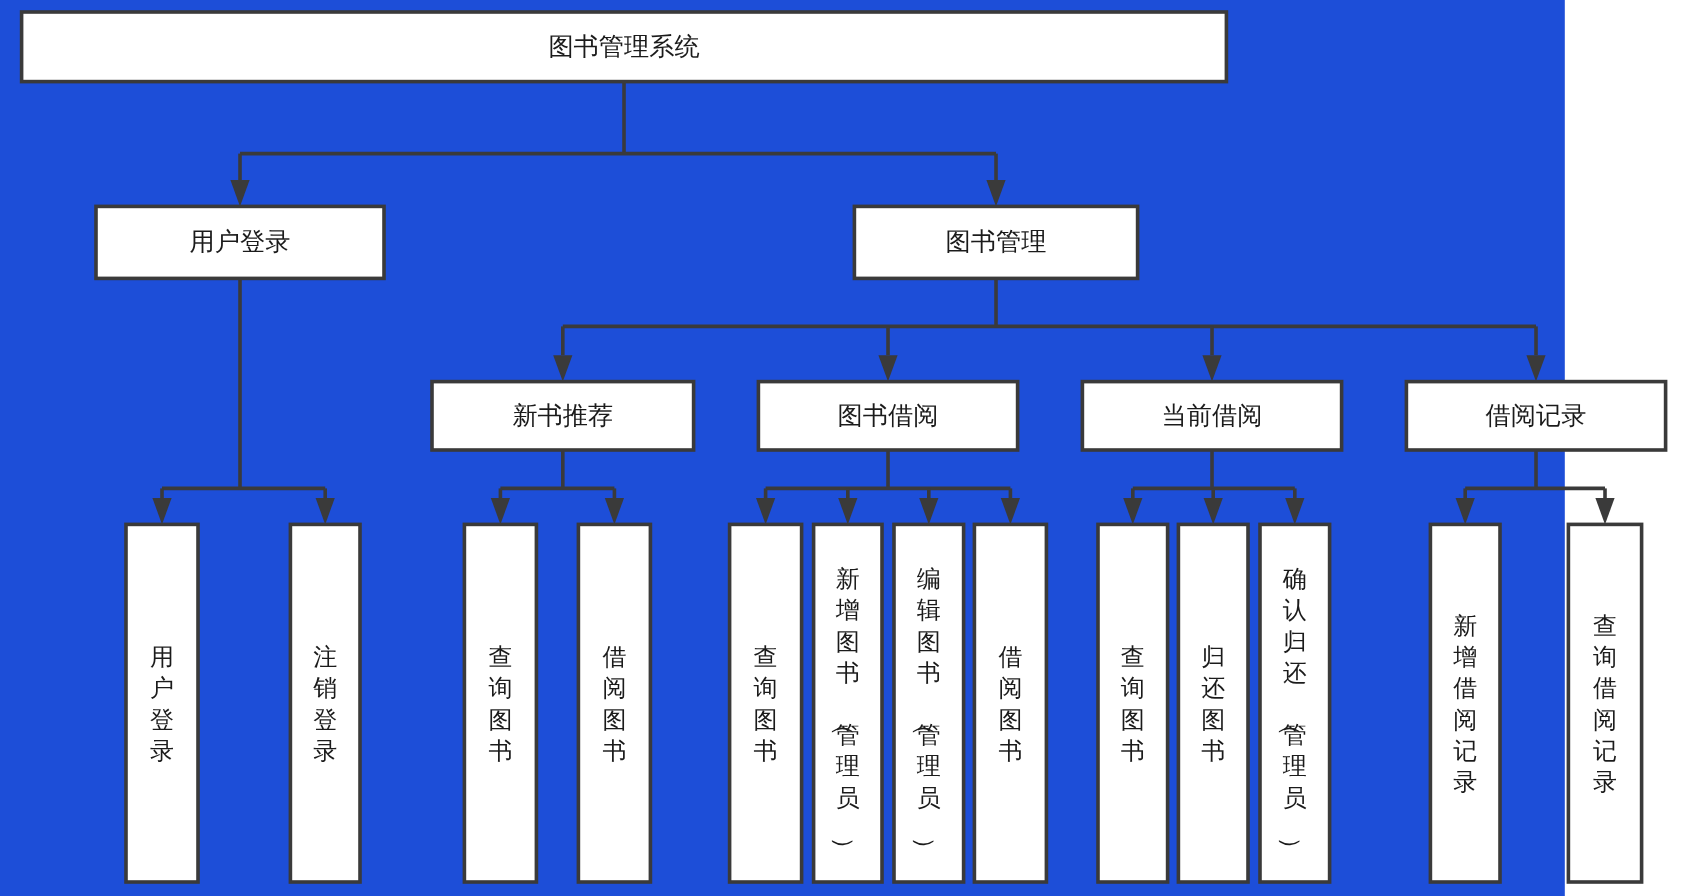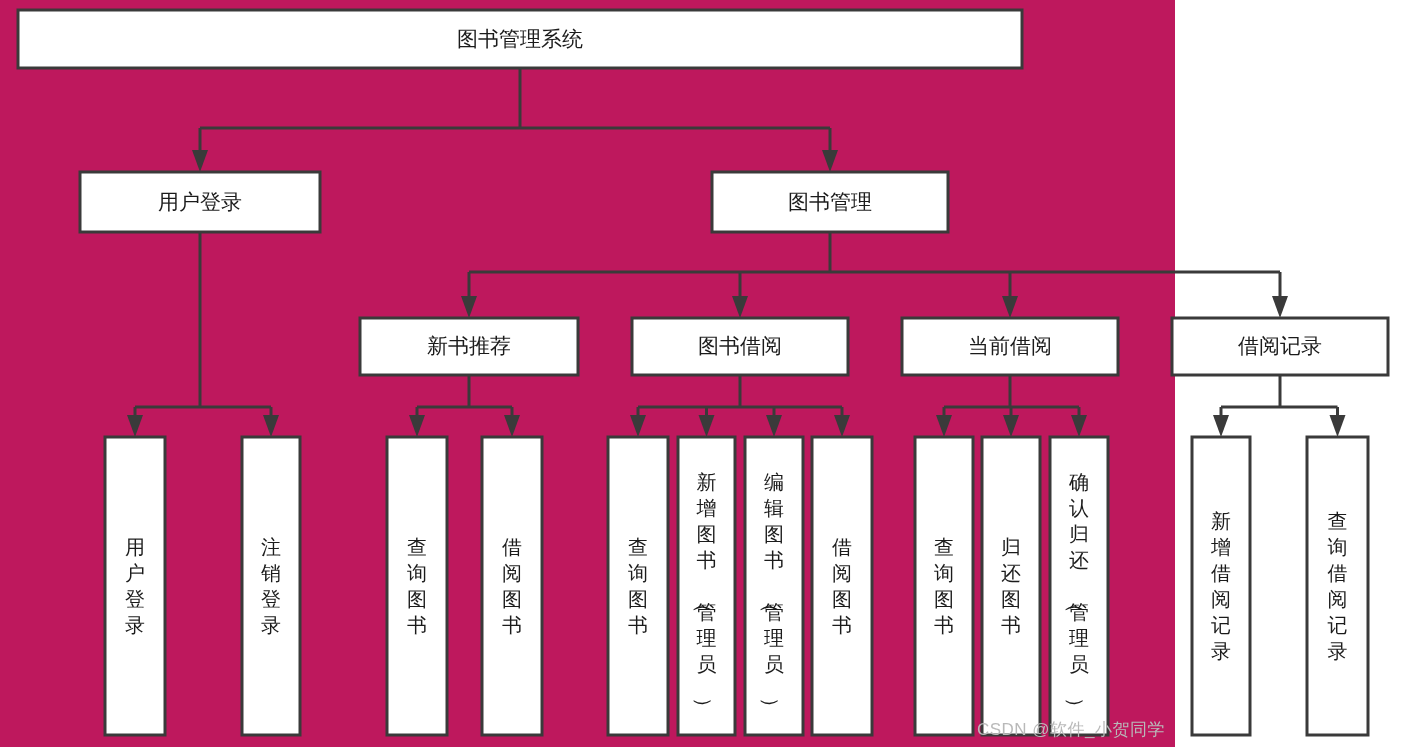--- a/index.html
+++ b/index.html
@@ -8,23 +8,23 @@
     background: #ffffff;
   }
   body {
     width: 1405px;
     height: 747px;
     overflow: hidden;
     font-family: "Liberation Sans", "DejaVu Sans", sans-serif;
   }
   #diagram-root {
     position: relative;
-    width: 1175px;
+    width: 1304px;
     height: 747px;
-    background: #be185d;
+    background: #1d4ed8;
   }
   svg#tree-svg {
     position: absolute;
     left: 0;
     top: 0;
     width: 1405px;
     height: 747px;
     display: block;
   }
   .node-box {
@@ -216,14 +216,13 @@
         <g>
           <rect class="node-box" x="1192" y="437" width="58" height="298"></rect>
           <text class="node-label-v" x="1221" y="528.28"><tspan x="1221" dy="0">新</tspan><tspan x="1221" dy="26">增</tspan><tspan x="1221" dy="26">借</tspan><tspan x="1221" dy="26">阅</tspan><tspan x="1221" dy="26">记</tspan><tspan x="1221" dy="26">录</tspan></text>
         </g>
         <g>
           <rect class="node-box" x="1307" y="437" width="61" height="298"></rect>
           <text class="node-label-v" x="1337.5" y="528.28"><tspan x="1337.5" dy="0">查</tspan><tspan x="1337.5" dy="26">询</tspan><tspan x="1337.5" dy="26">借</tspan><tspan x="1337.5" dy="26">阅</tspan><tspan x="1337.5" dy="26">记</tspan><tspan x="1337.5" dy="26">录</tspan></text>
         </g>
       </g>
   </svg>
-  <div class="watermark">CSDN @软件_小贺同学</div>
 </div>
 
 </body></html>

